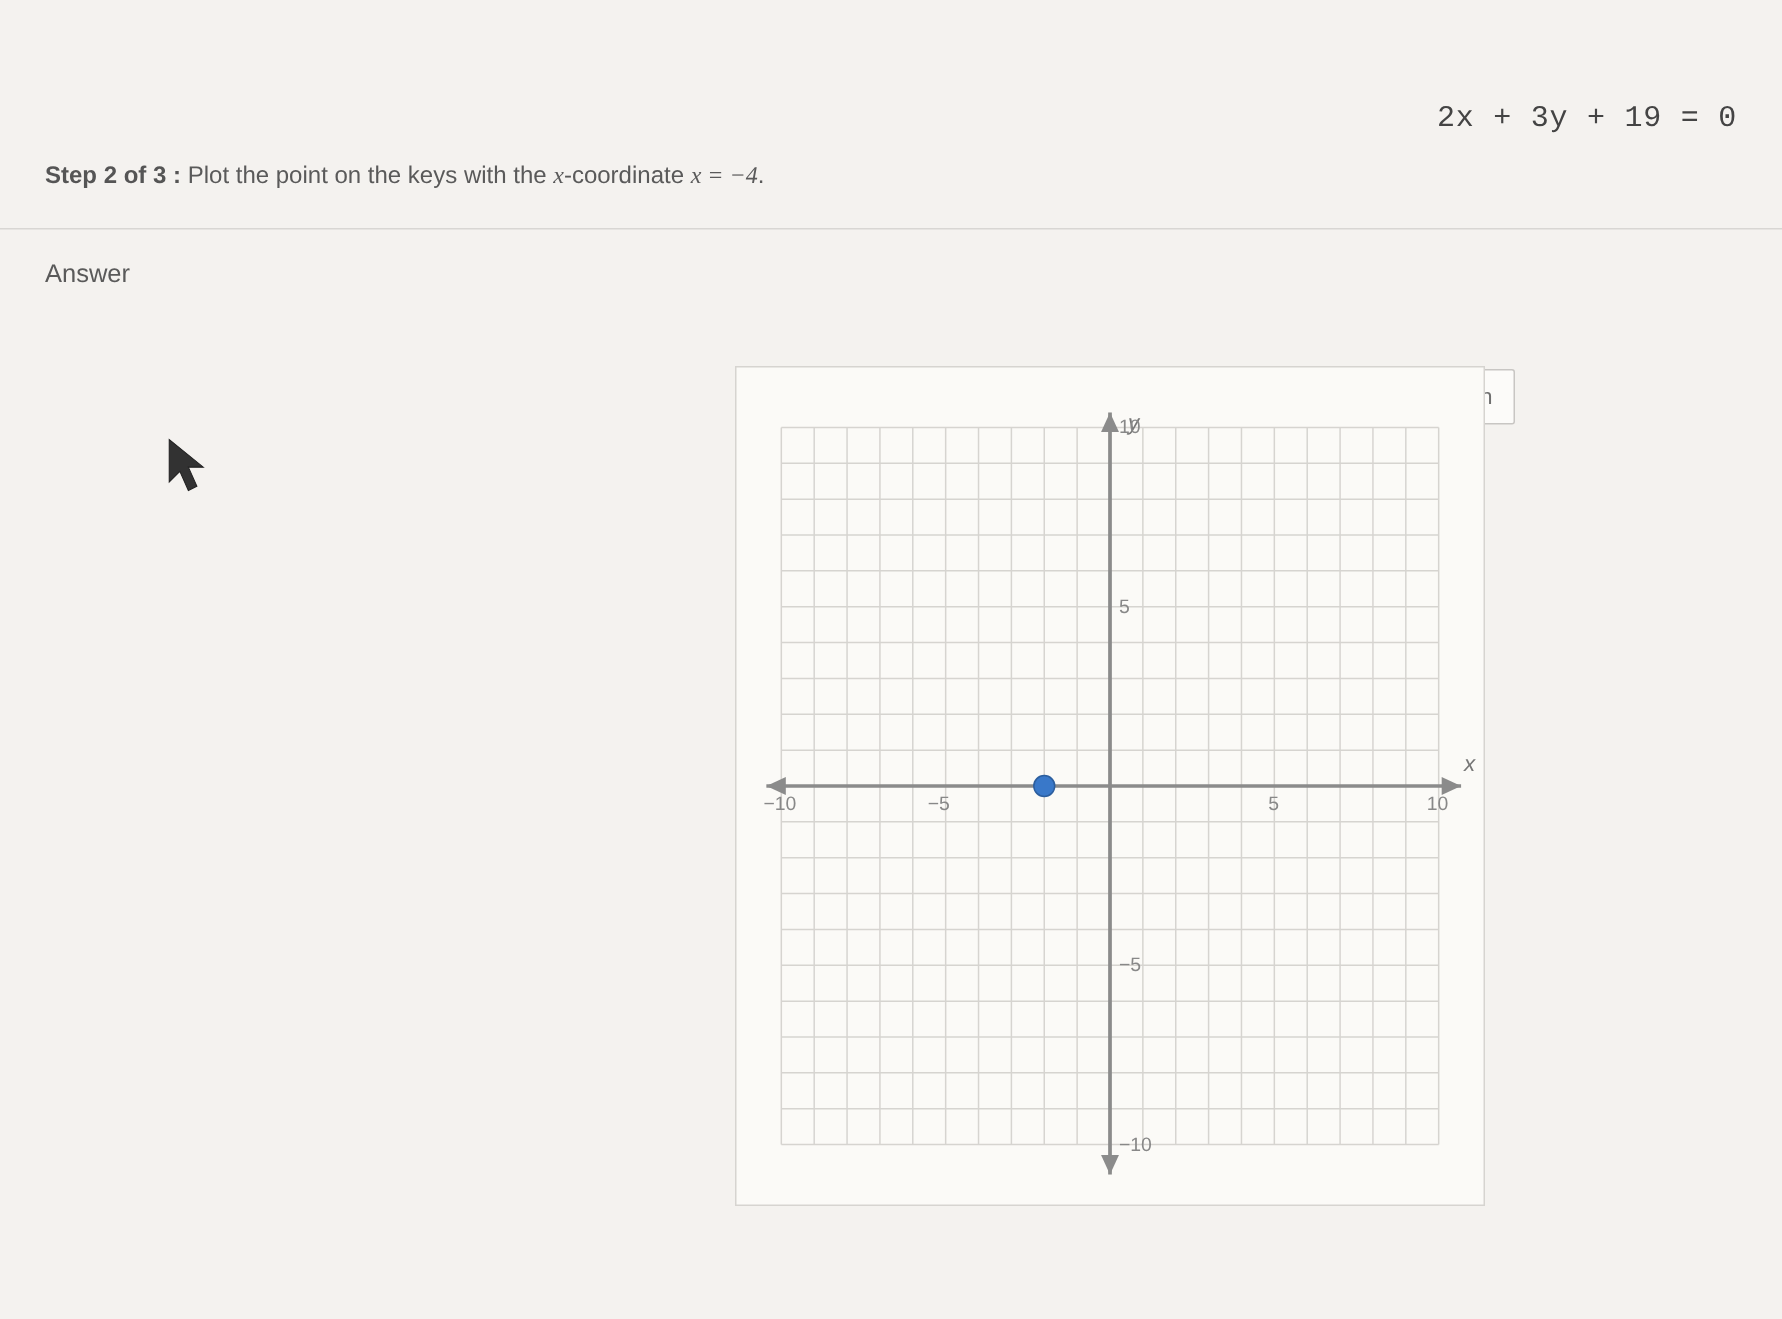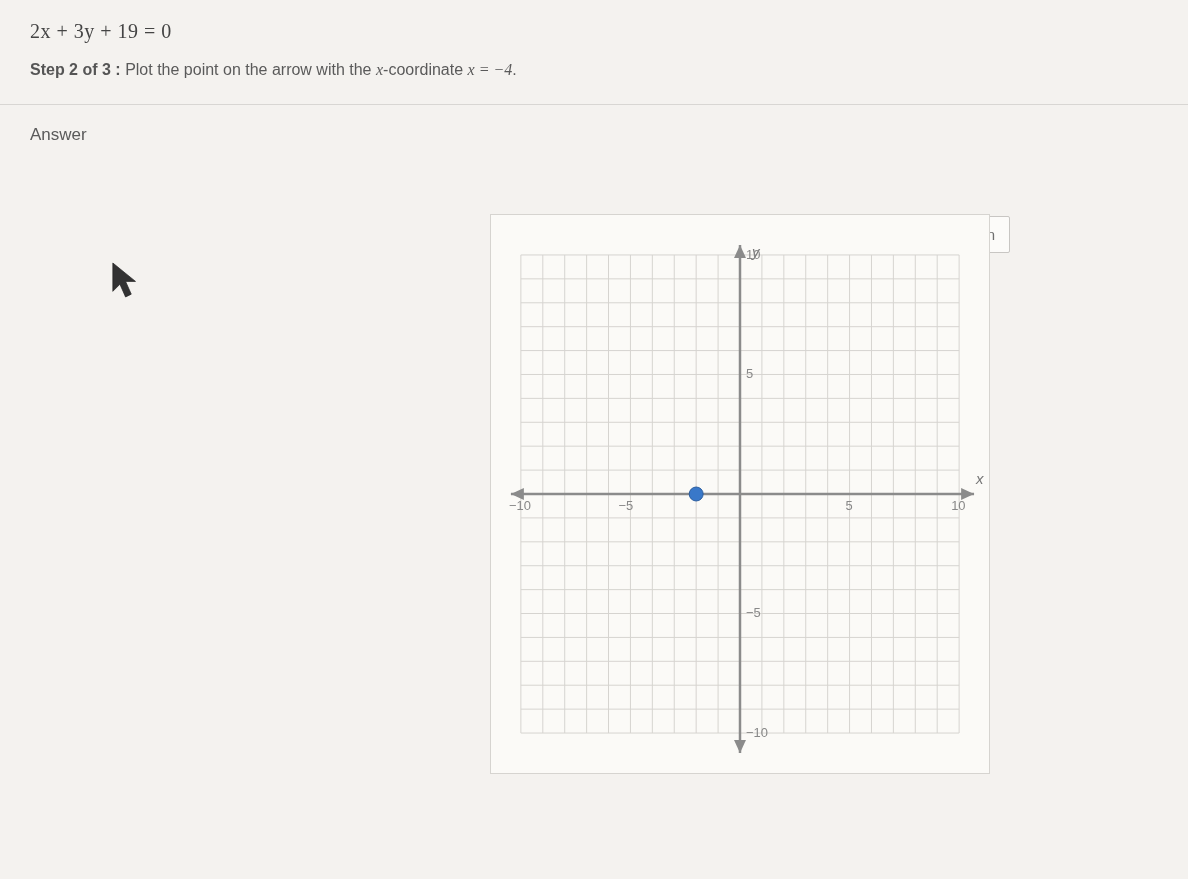--- a/index.html
+++ b/index.html
@@ -9,40 +9,41 @@
     color: #555;
     width: 1188px;
     height: 879px;
     overflow: hidden;
   }
   .top-section {
     padding: 20px 30px 25px 30px;
     border-bottom: 1px solid #d8d6d3;
   }
   .equation {
-    text-align: left;
+    text-align: right;
     font-size: 20px;
     color: #444;
     margin-bottom: 18px;
-    font-family: Liberation Serif, serif;
+    font-family: Liberation Mono, monospace;
     letter-spacing: 0.5px;
+    margin-top: 48px;
   }
   .step-row {
     font-size: 16px;
     color: #5a5a5a;
   }
   .step-label { font-weight: bold; color:#555;margin-top:10px;}
   .math-italic { font-style: italic; font-family:'Times New Roman', serif;}
   .answer-section {
     padding: 20px 30px 10px 30px;
   }
   .answer-title {
     font-size: 17px;
     color: #5a5a5a;
-    margin-bottom: 65px;
+    margin-bottom: 47px;
   }
   .hint {
     font-size: 16px;
     color: #5a5a5a;
     margin-bottom: 8px;
   }
   .content-row {
     display: flex;
     flex-direction: row;
     align-items: flex-start;
@@ -80,21 +81,21 @@
   }
   svg.grid { width: 100%; height: 100%; }
 </style>
 </head>
 <body>
 
 <div class="top-section">
   <div class="equation">2x + 3y + 19 = 0</div>
   <div class="step-row">
     <span class="step-label">Step 2 of 3 :</span>
-    <span>Plot the point on the arrow with the </span><span class="math-italic">x</span><span>-coordinate </span><span class="math-italic">x = −4</span><span>.</span>
+    <span>Plot the point on the keys with the </span><span class="math-italic">x</span><span>-coordinate </span><span class="math-italic">x = −4</span><span>.</span>
   </div>
 </div>
 
 <div class="answer-section">
   <div class="answer-title">Answer</div>
 
   <div class="content-row">
     <div class="left-col">
       <span class="cursor-icon">
         <svg viewBox="0 0 24 28">

